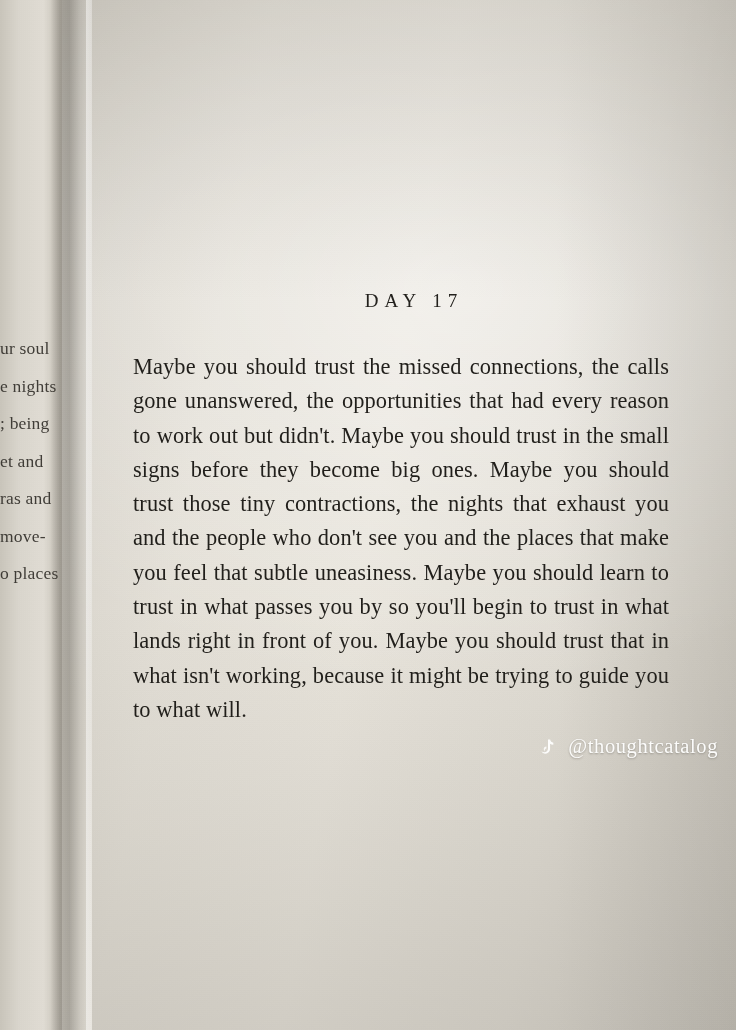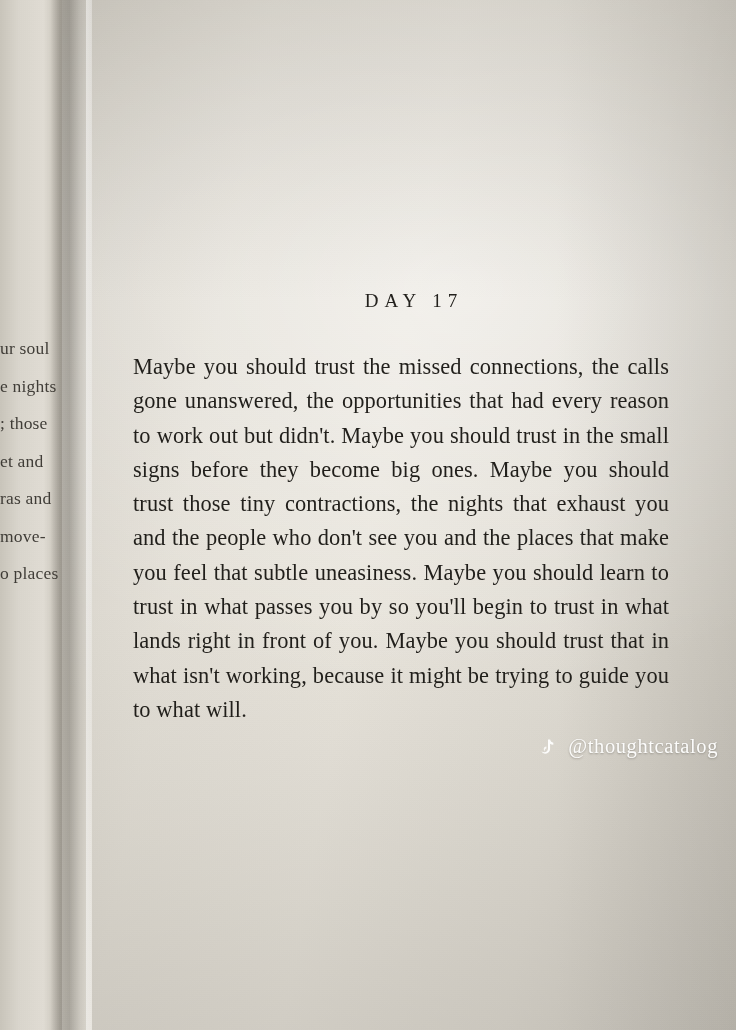--- a/index.html
+++ b/index.html
@@ -170,21 +170,21 @@
 </style>
 </head>
 <body>
 
 <div class="photo">
 
   <div class="left-page">
     <div class="left-text">
       <div>ur soul</div>
       <div>e nights</div>
-      <div>; those</div>
+      <div>; being</div>
       <div>et and</div>
       <div>ras and</div>
       <div>move-</div>
       <div>o places</div>
     </div>
   </div>
 
   <div class="gutter"></div>
   <div class="page-edge"></div>
 

